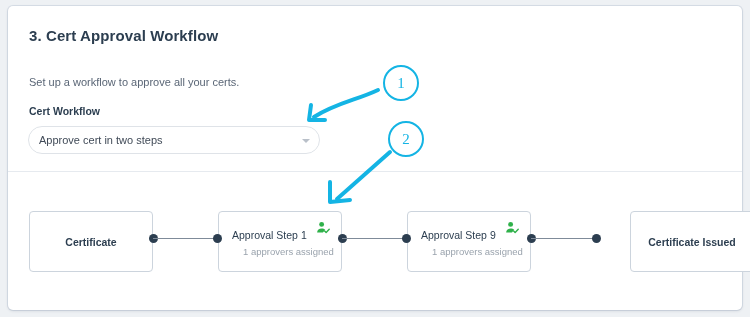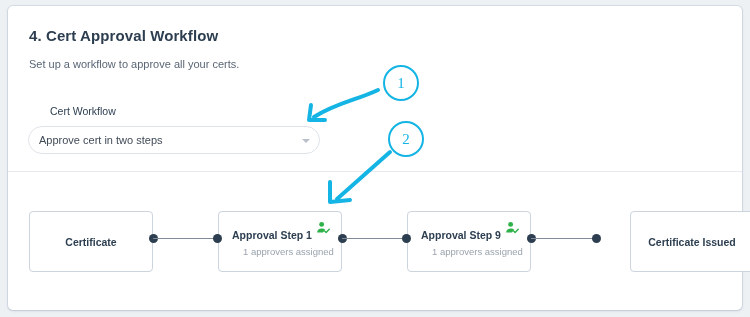--- a/index.html
+++ b/index.html
@@ -51,33 +51,32 @@
     top: 21px;
     font-size: 15px;
     font-weight: bold;
     color: #2c3e50;
     letter-spacing: .1px;
   }
 
   .section-desc {
     position: absolute;
     left: 21px;
-    top: 52px;
+    top: 70px;
     font-size: 11px;
     color: #5a6676;
   }
 
   .field-label {
     position: absolute;
     left: 21px;
     top: 99px;
     font-size: 10.5px;
-    font-weight: normal;
-    color: #2c3e50;
-    margin-left: 21px;
+    font-weight: bold;
+    color: #2c3e50;
   }
 
   .select-wrap {
     position: absolute;
     left: 20px;
     top: 120px;
     width: 292px;
     height: 28px;
     border: 1px solid #dfe3e8;
     border-radius: 14px;
@@ -128,21 +127,21 @@
     font-size: 10.5px;
     font-weight: bold;
     color: #2c3e50;
   }
   .node.step { }
   .node-title {
     position: absolute;
     left: 13px;
     top: 17px;
     font-size: 10.5px;
-    font-weight: bold;
+    font-weight: normal;
     color: #2c3e50;
     white-space: nowrap;
     text-align: center;
   }
   .node-sub {
     position: absolute;
     left: 24px;
     top: 34px;
     font-size: 9.5px;
     color: #9aa3ad;
@@ -197,21 +196,21 @@
 </style>
 </head>
 <body>
 
 <div id="screen">
 
   <div class="card">
 
     <div class="card-top">
 
-      <div class="section-title">4. Cert Approval Workflow</div>
+      <div class="section-title">3. Cert Approval Workflow</div>
 
       <div class="section-desc">Set up a workflow to approve all your certs.</div>
 
       <div class="field-label">Cert Workflow</div>
 
       <div class="select-wrap">
         <span class="select-value">Approve cert in two steps</span>
         <span class="select-caret"></span>
       </div>
 

